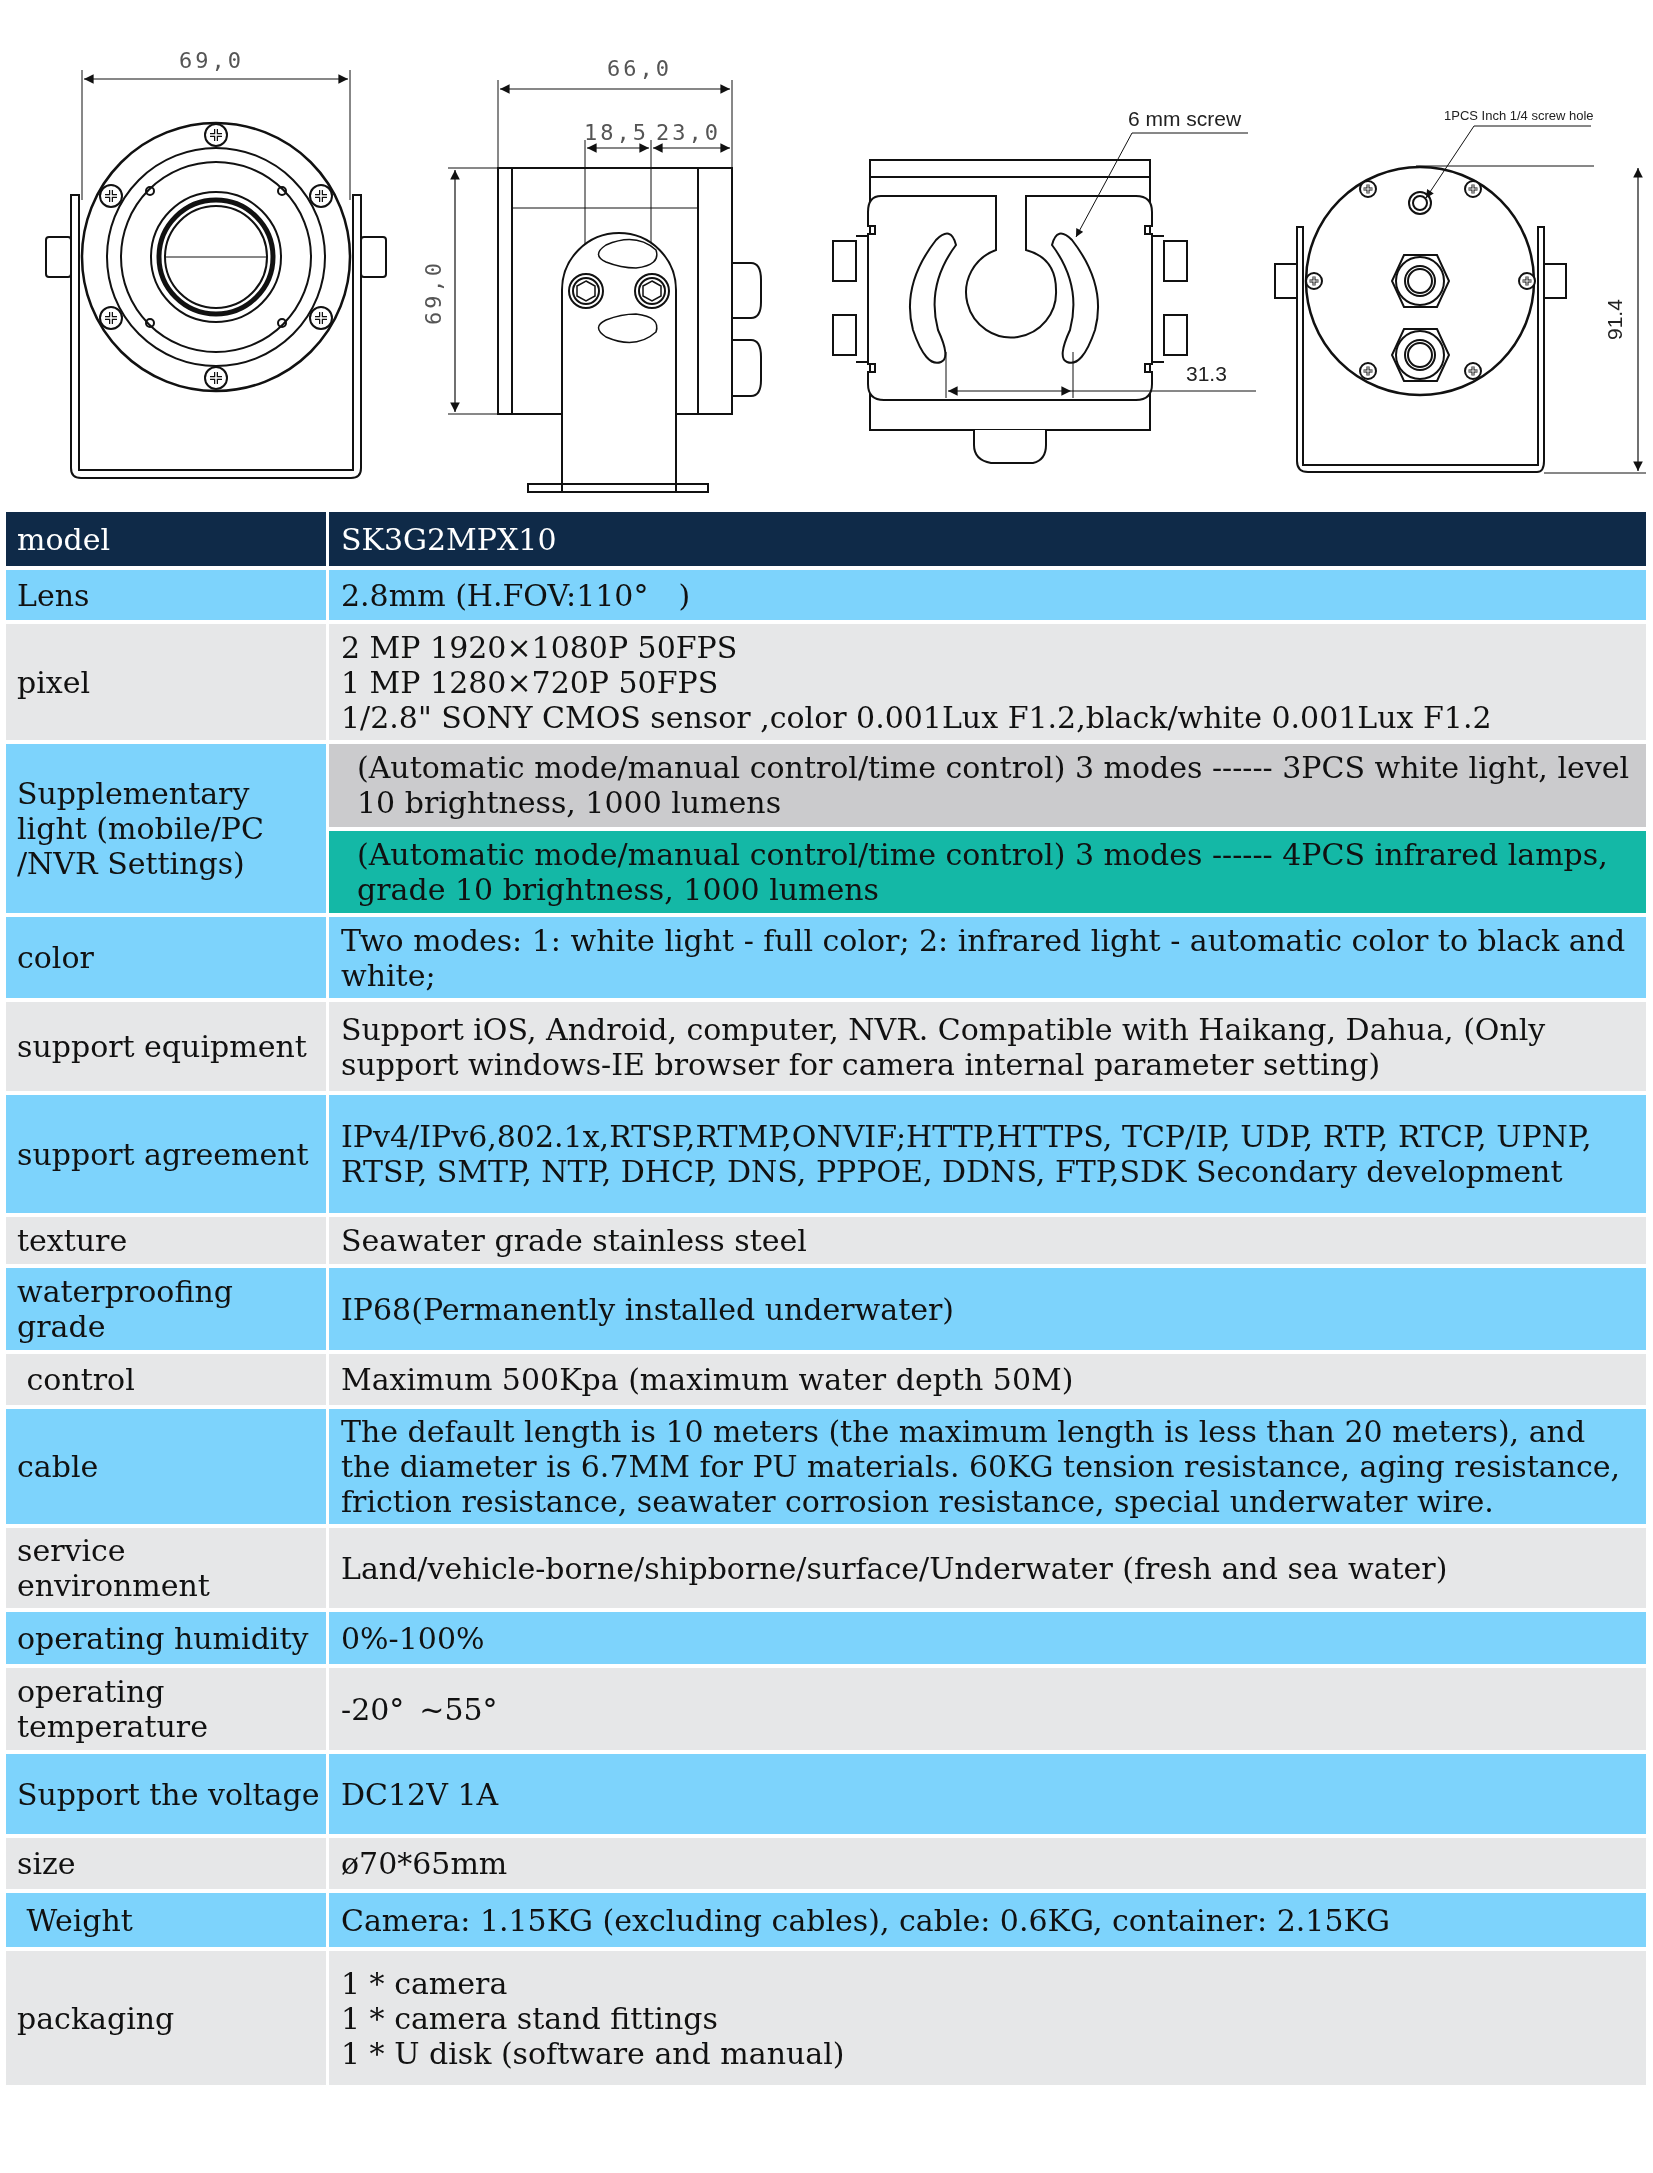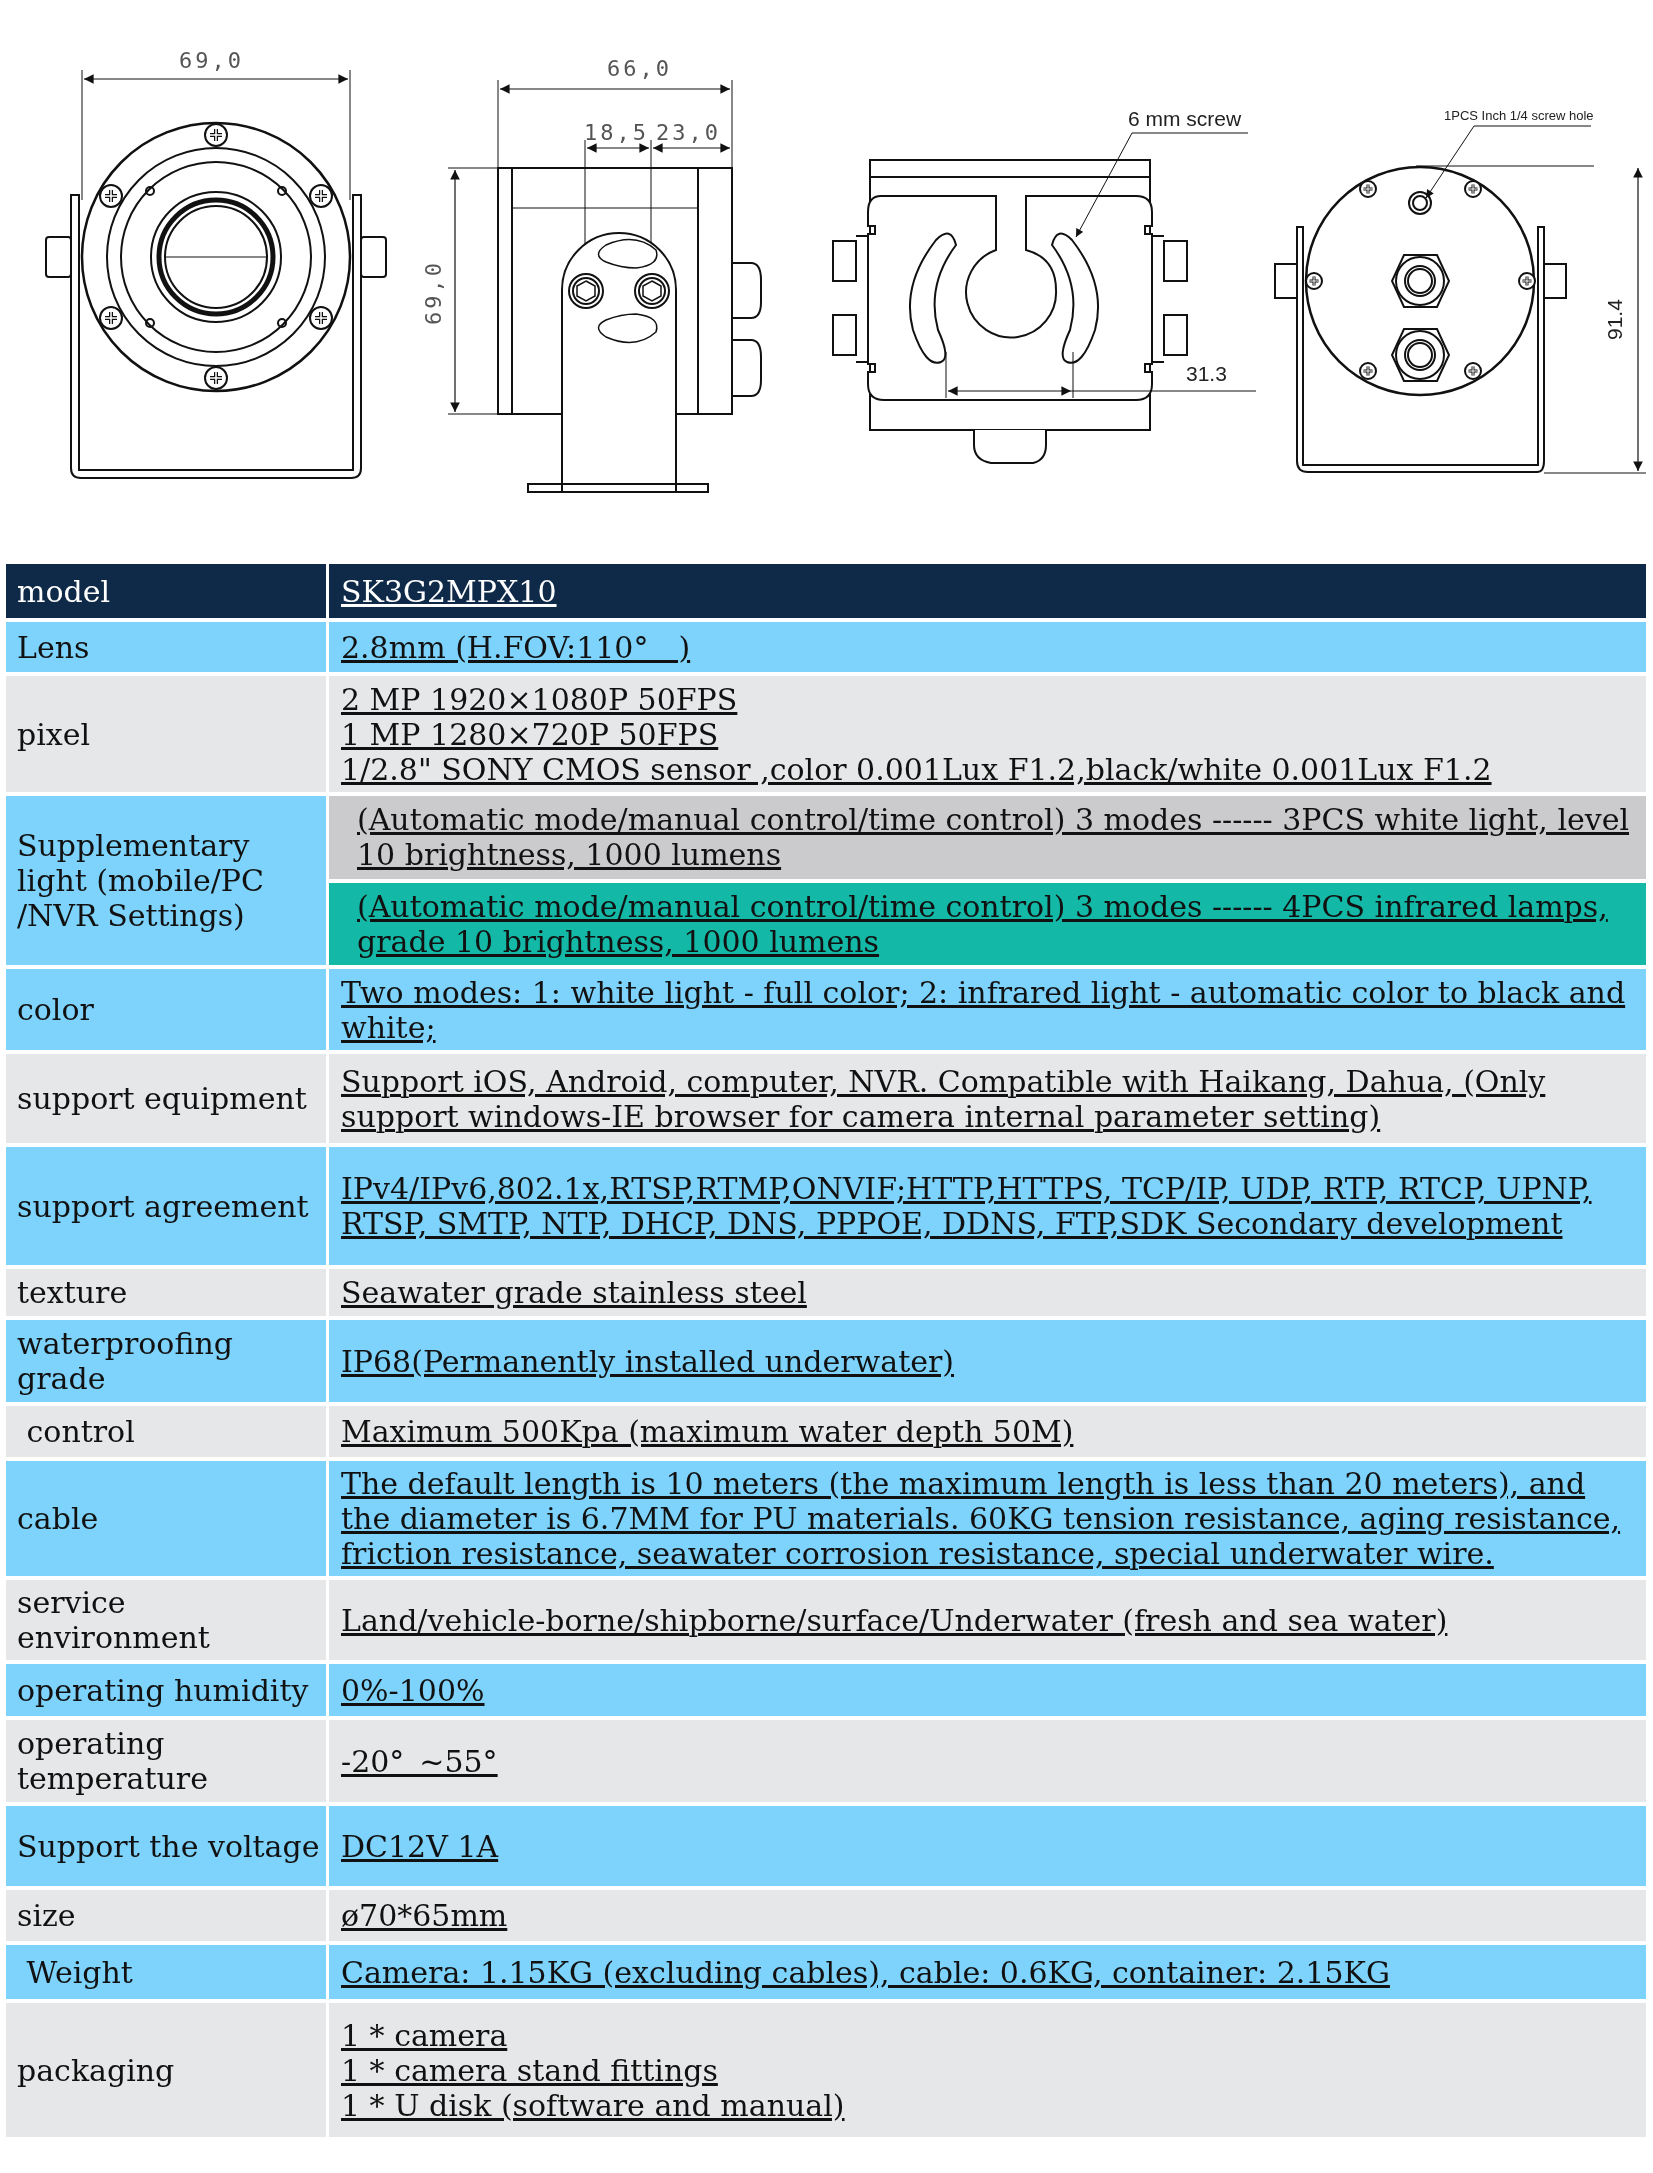--- a/index.html
+++ b/index.html
@@ -1,25 +1,25 @@
 <!DOCTYPE html>
 <html><head>
 <meta charset="utf-8">
 <style>
   html, body { margin:0; padding:0; background:#ffffff; }
   body { width:1653px; height:2173px; position:relative; overflow:hidden; font-family:"DejaVu Serif", serif; }
   .drawings { position:absolute; left:16px; top:0; width:1653px; height:540px; }
   .drawings svg { position:absolute; left:0; top:0; }
   .dim { font-family:"DejaVu Sans Mono", monospace; font-size:22px; fill:#555; letter-spacing:3px; }
   .note { font-family:"Liberation Sans", sans-serif; fill:#222; }
-  .spec-table { position:absolute; left:6px; top:564px; width:1640px; border-collapse:separate; border-spacing:0; }
+  .spec-table { position:absolute; left:6px; top:512px; width:1640px; border-collapse:separate; border-spacing:0; }
   .row { display:flex; width:1640px; }
   .cell-label, .cell-value { box-sizing:border-box; font-size:30px; line-height:35px; color:#111; display:flex; align-items:center; }
   .cell-label { width:323px; padding-left:11px; border-right:3px solid #ffffff; }
-  .cell-value { flex:1; padding-left:12px; padding-right:10px; white-space:pre-line;text-decoration:underline; }
+  .cell-value { flex:1; padding-left:12px; padding-right:10px; white-space:pre-line; }
   .dark .cell-label, .dark .cell-value { background:#7dd3fc; }
   .light .cell-label, .light .cell-value { background:#e6e7e8; }
   .header .cell-label, .header .cell-value { background:#0f2a48; color:#ffffff; }
   .sep { height:4px; background:#ffffff; }
   .value-stack { flex:1; display:flex; flex-direction:column; }
   .value-stack .cell-value { width:100%;padding-left:28px; }
   .sub-sep { height:4px; background:#ffffff; }
 </style>
 </head>
 <body>

